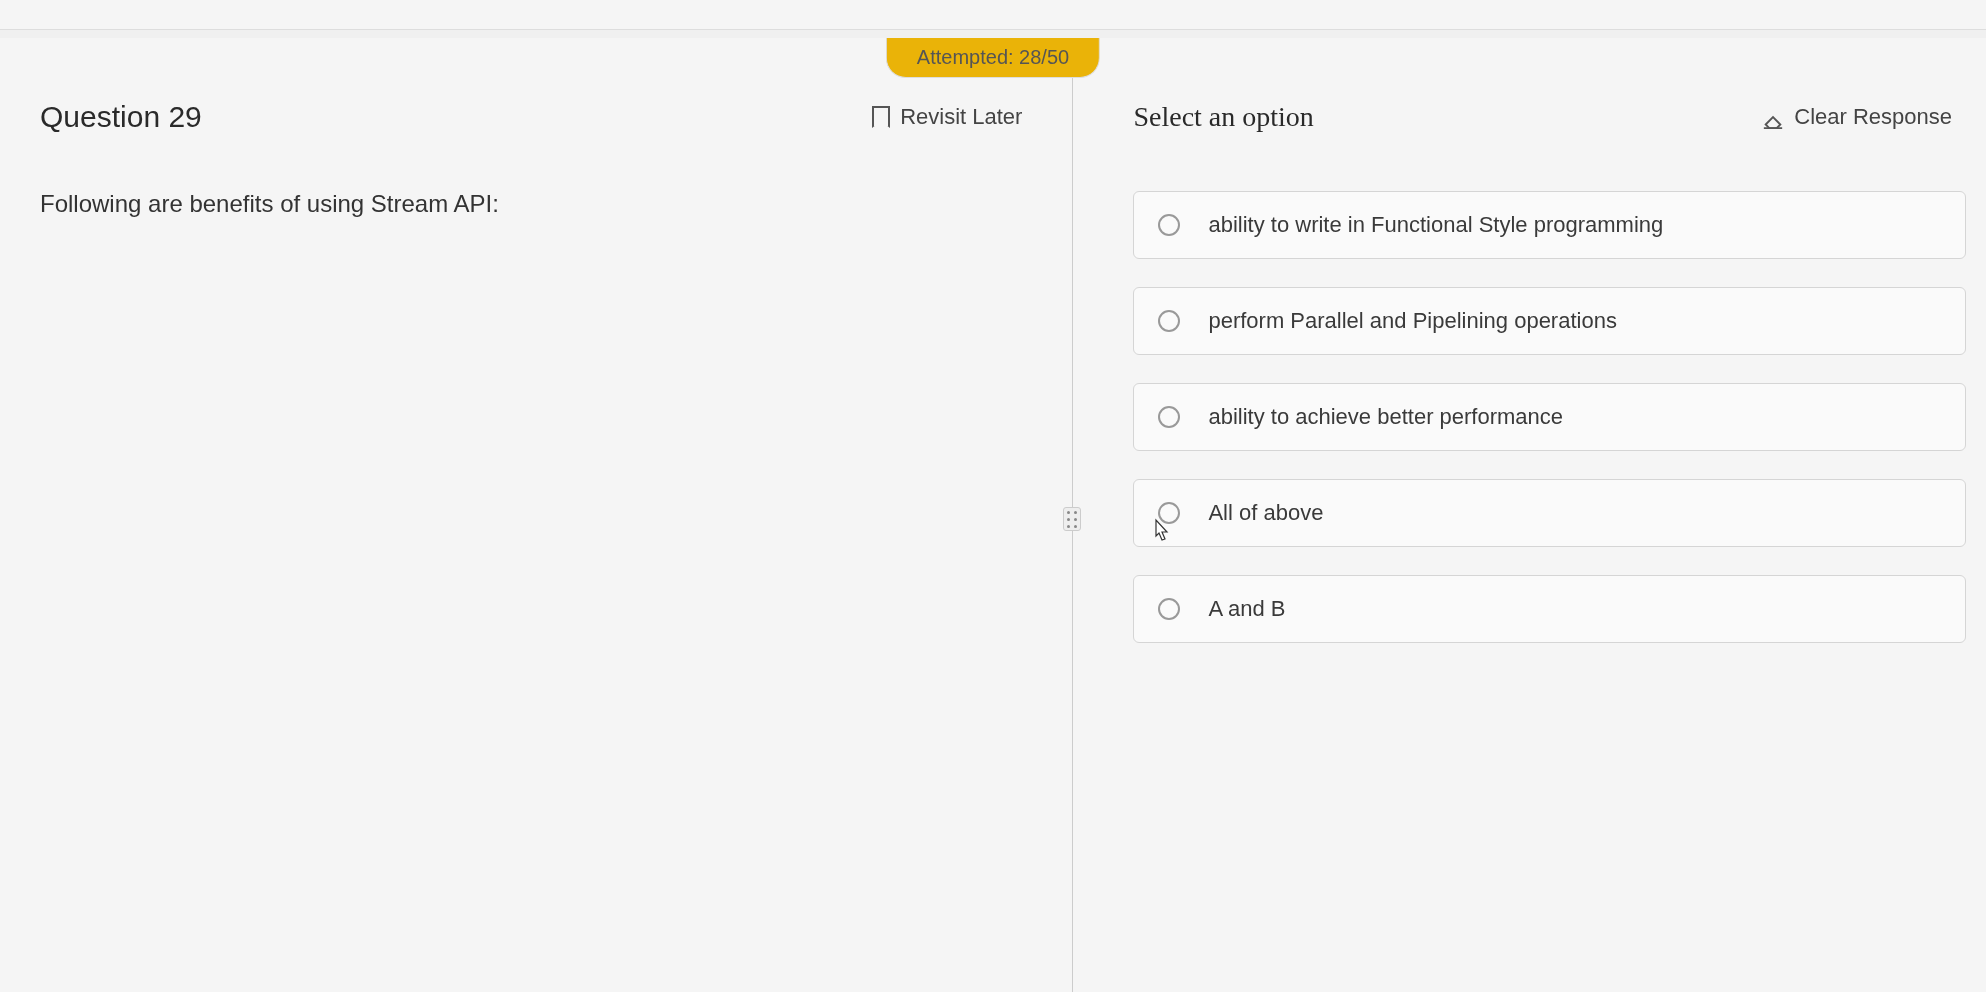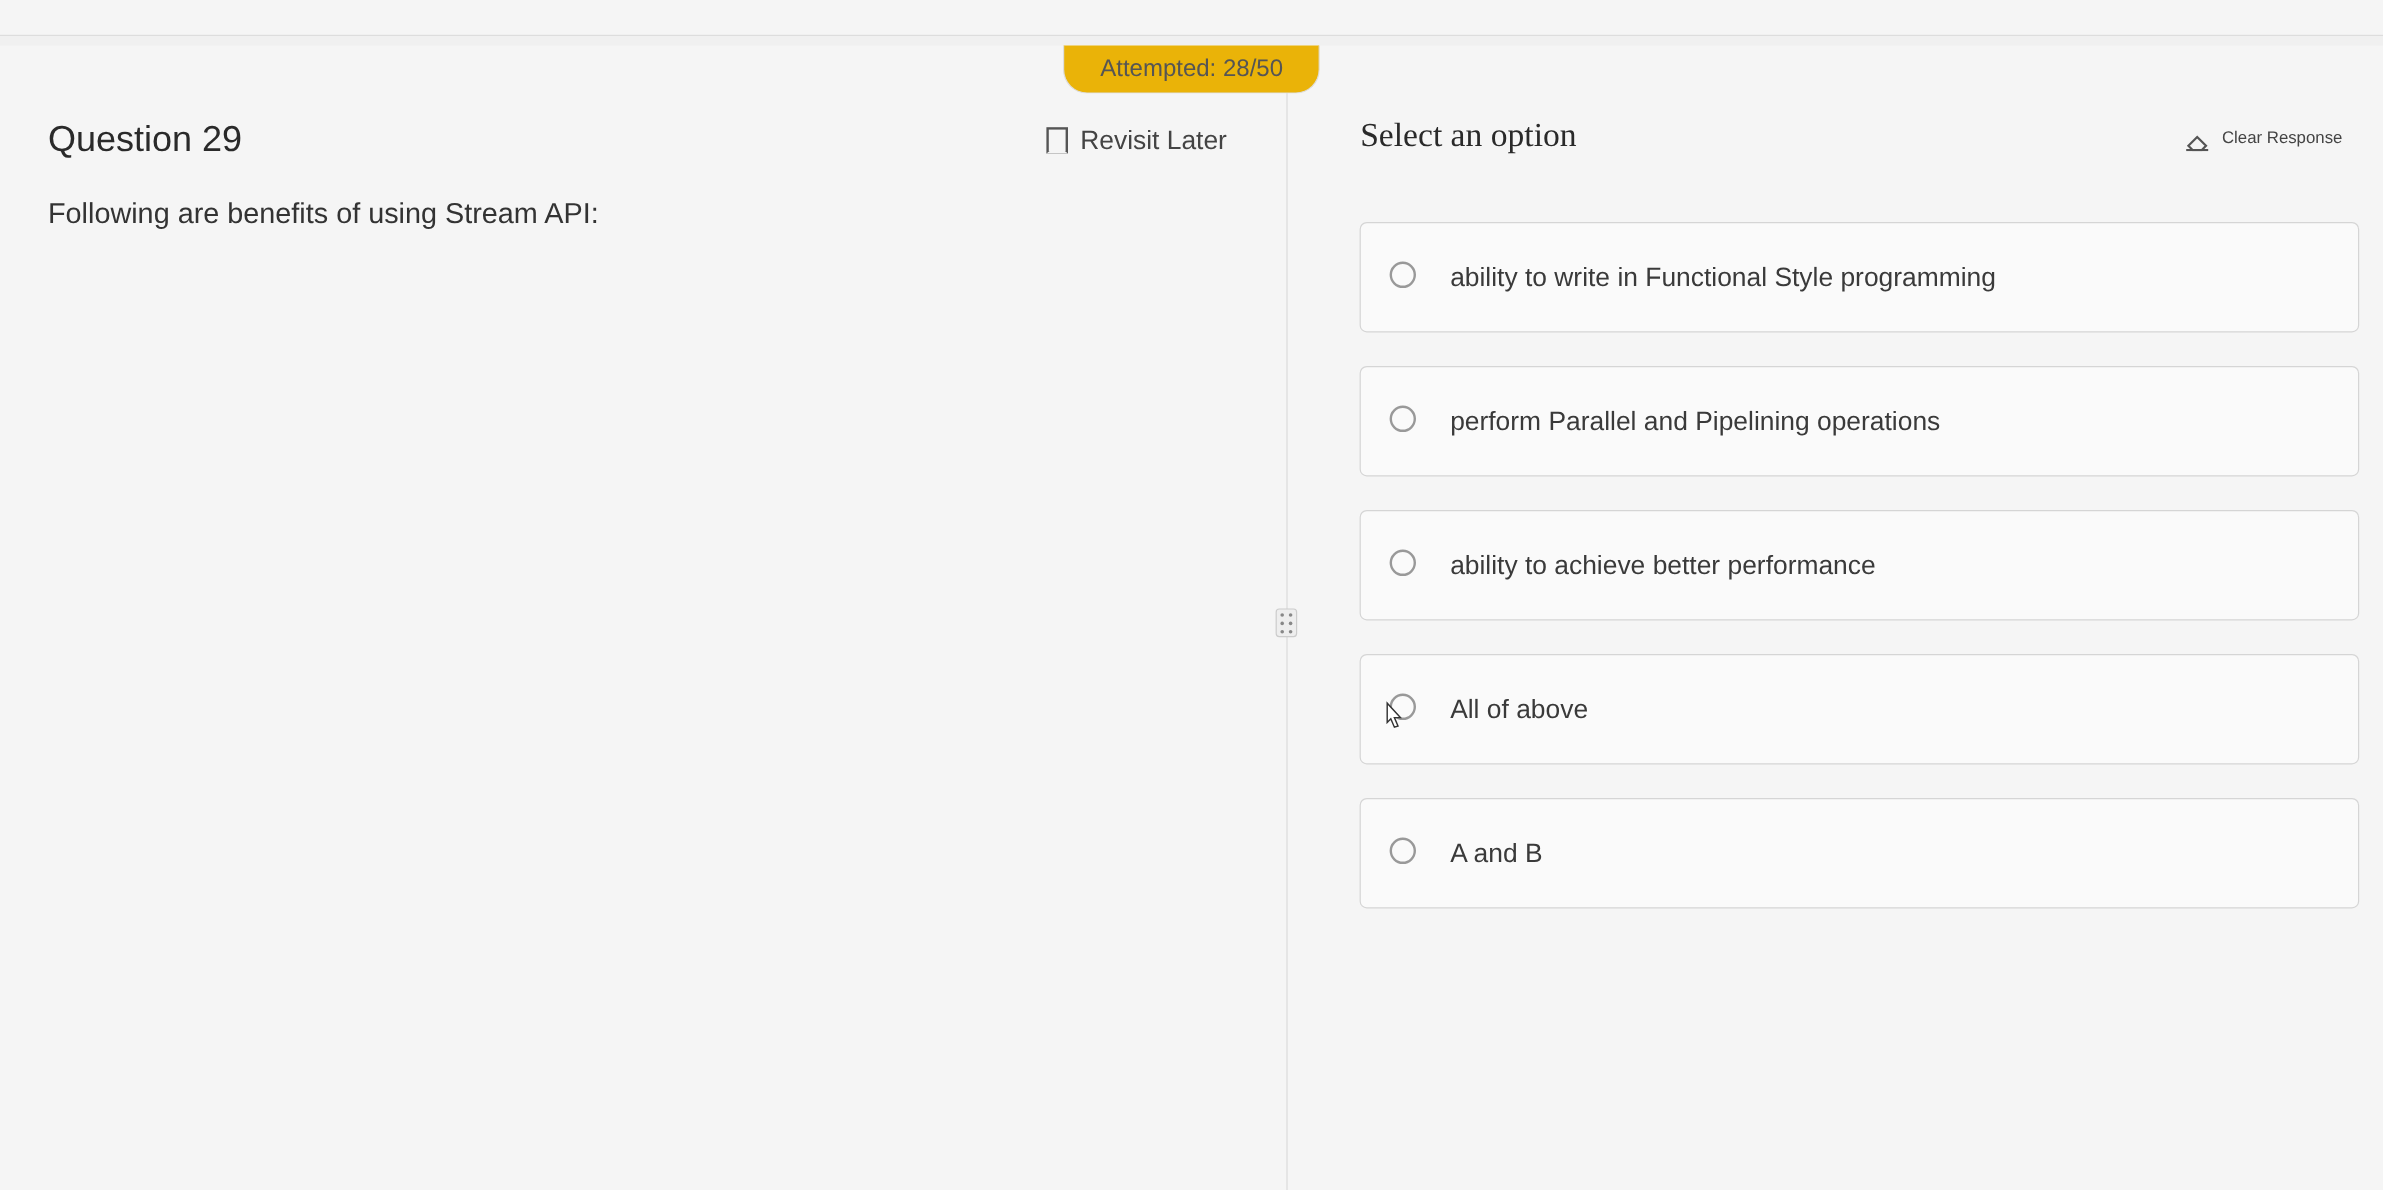--- a/index.html
+++ b/index.html
@@ -46,21 +46,21 @@
     .question-panel {
       flex: 0 0 54%;
       padding: 60px 40px 40px 40px;
       background: #f5f5f5;
       position: relative;
     }
     .question-header {
       display: flex;
       justify-content: space-between;
       align-items: center;
-      margin-bottom: 25px;
+      margin-bottom: 50px;
     }
     .question-title {
       font-size: 30px;
       font-weight: 500;
       color: #2a2a2a;
     }
     .revisit-btn {
       display: flex;
       align-items: center;
       gap: 10px;
@@ -116,21 +116,21 @@
     .select-title {
       font-size: 28px;
       font-weight: 500;
       color: #2a2a2a;
       font-family: Liberation Serif, serif;
     }
     .clear-btn {
       display: flex;
       align-items: center;
       gap: 10px;
-      font-size: 14px;
+      font-size: 22px;
       color: #444;
       cursor: pointer;
       background: transparent;
       border: none;
       padding: 6px 4px;
     }
     .eraser-icon {
       display: inline-block;
       width: 22px;
       height: 16px;
@@ -140,23 +140,23 @@
       width: 22px;
       height: 20px;
     }
     .options-list {
       display: flex;
       flex-direction: column;
       gap: 28px;
     }
     .option-item {
       display: flex;
-      align-items: flex-start;
+      align-items: center;
       gap: 28px;
-      padding: 32px 24px;
+      padding: 20px 24px;
       background: #fafafa;
       border: 1px solid #d5d5d5;
       border-radius: 6px;
       cursor: pointer;
       font-size: 22px;
       color: #3a3a3a;
     }
     .radio-circle {
       width: 22px;
       height: 22px;

